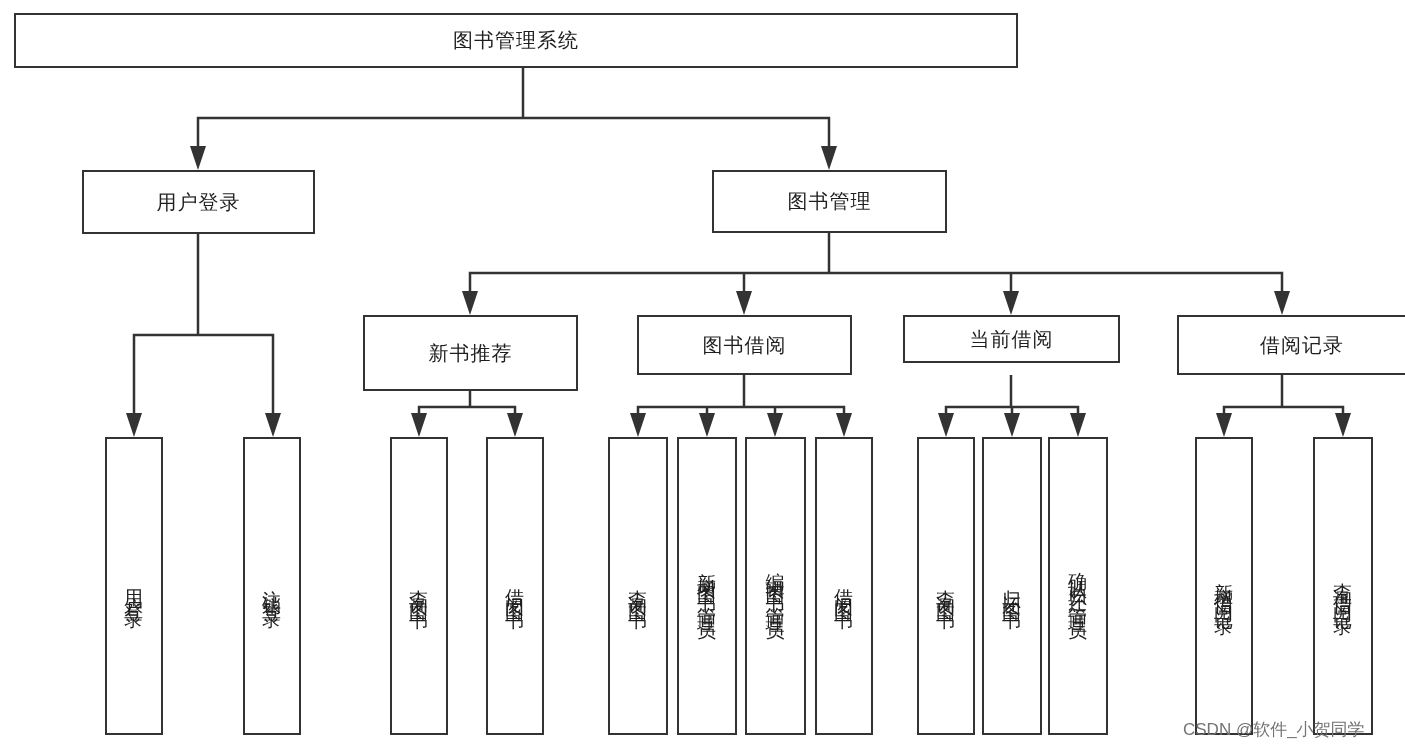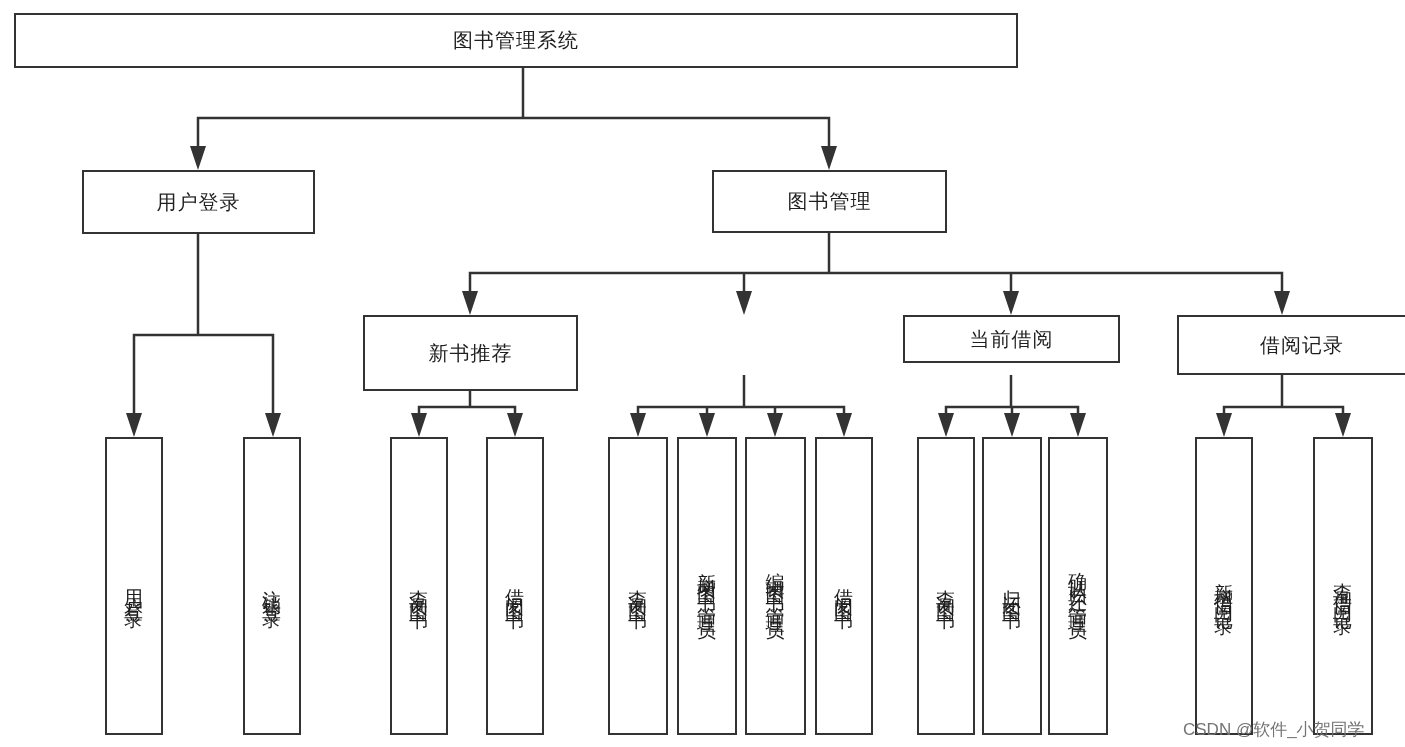--- a/index.html
+++ b/index.html
@@ -127,20 +127,23 @@
   <div class="node hbox n-user-login">
     <span>用户登录</span>
   </div>
   <div class="node hbox n-book-mgmt">
     <span>图书管理</span>
   </div>
 
   <div class="node hbox n-new-book">
     <span>新书推荐</span>
   </div>
+  <div class="node hbox n-book-borrow">
+    <span>图书借阅</span>
+  </div>
   <div class="node hbox n-cur-borrow">
     <span>当前借阅</span>
   </div>
   <div class="node hbox n-borrow-rec">
     <span>借阅记录</span>
   </div>
 
   <div class="node vbox leaf l1">
     <span>用户登录</span>
   </div>

